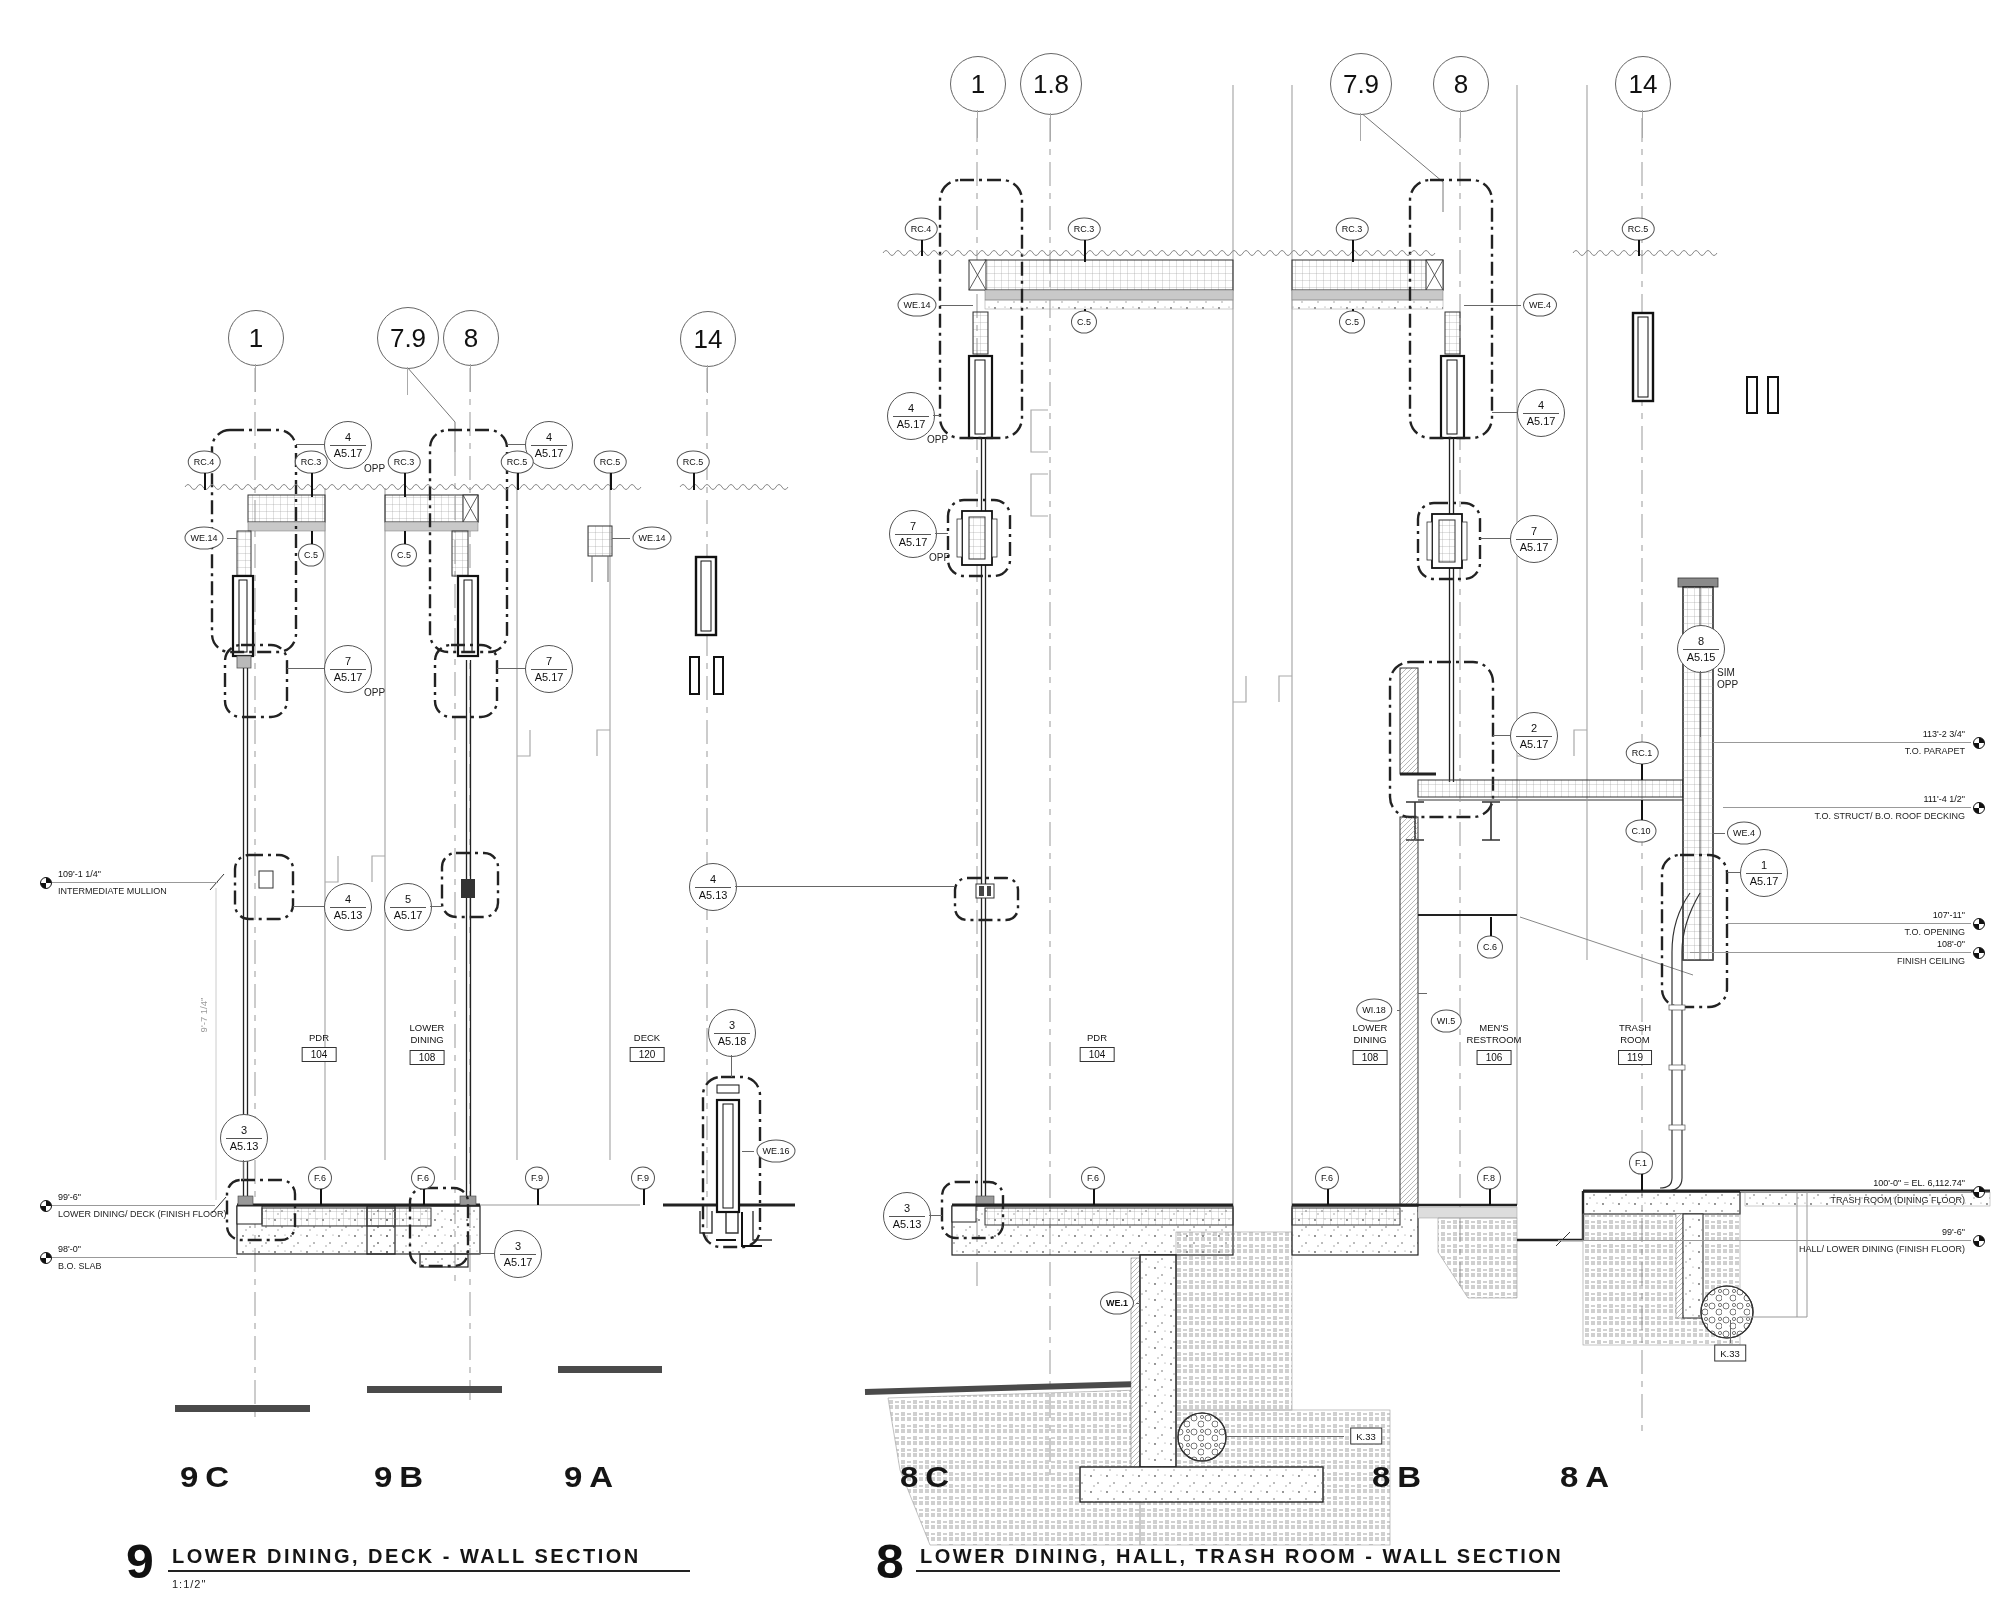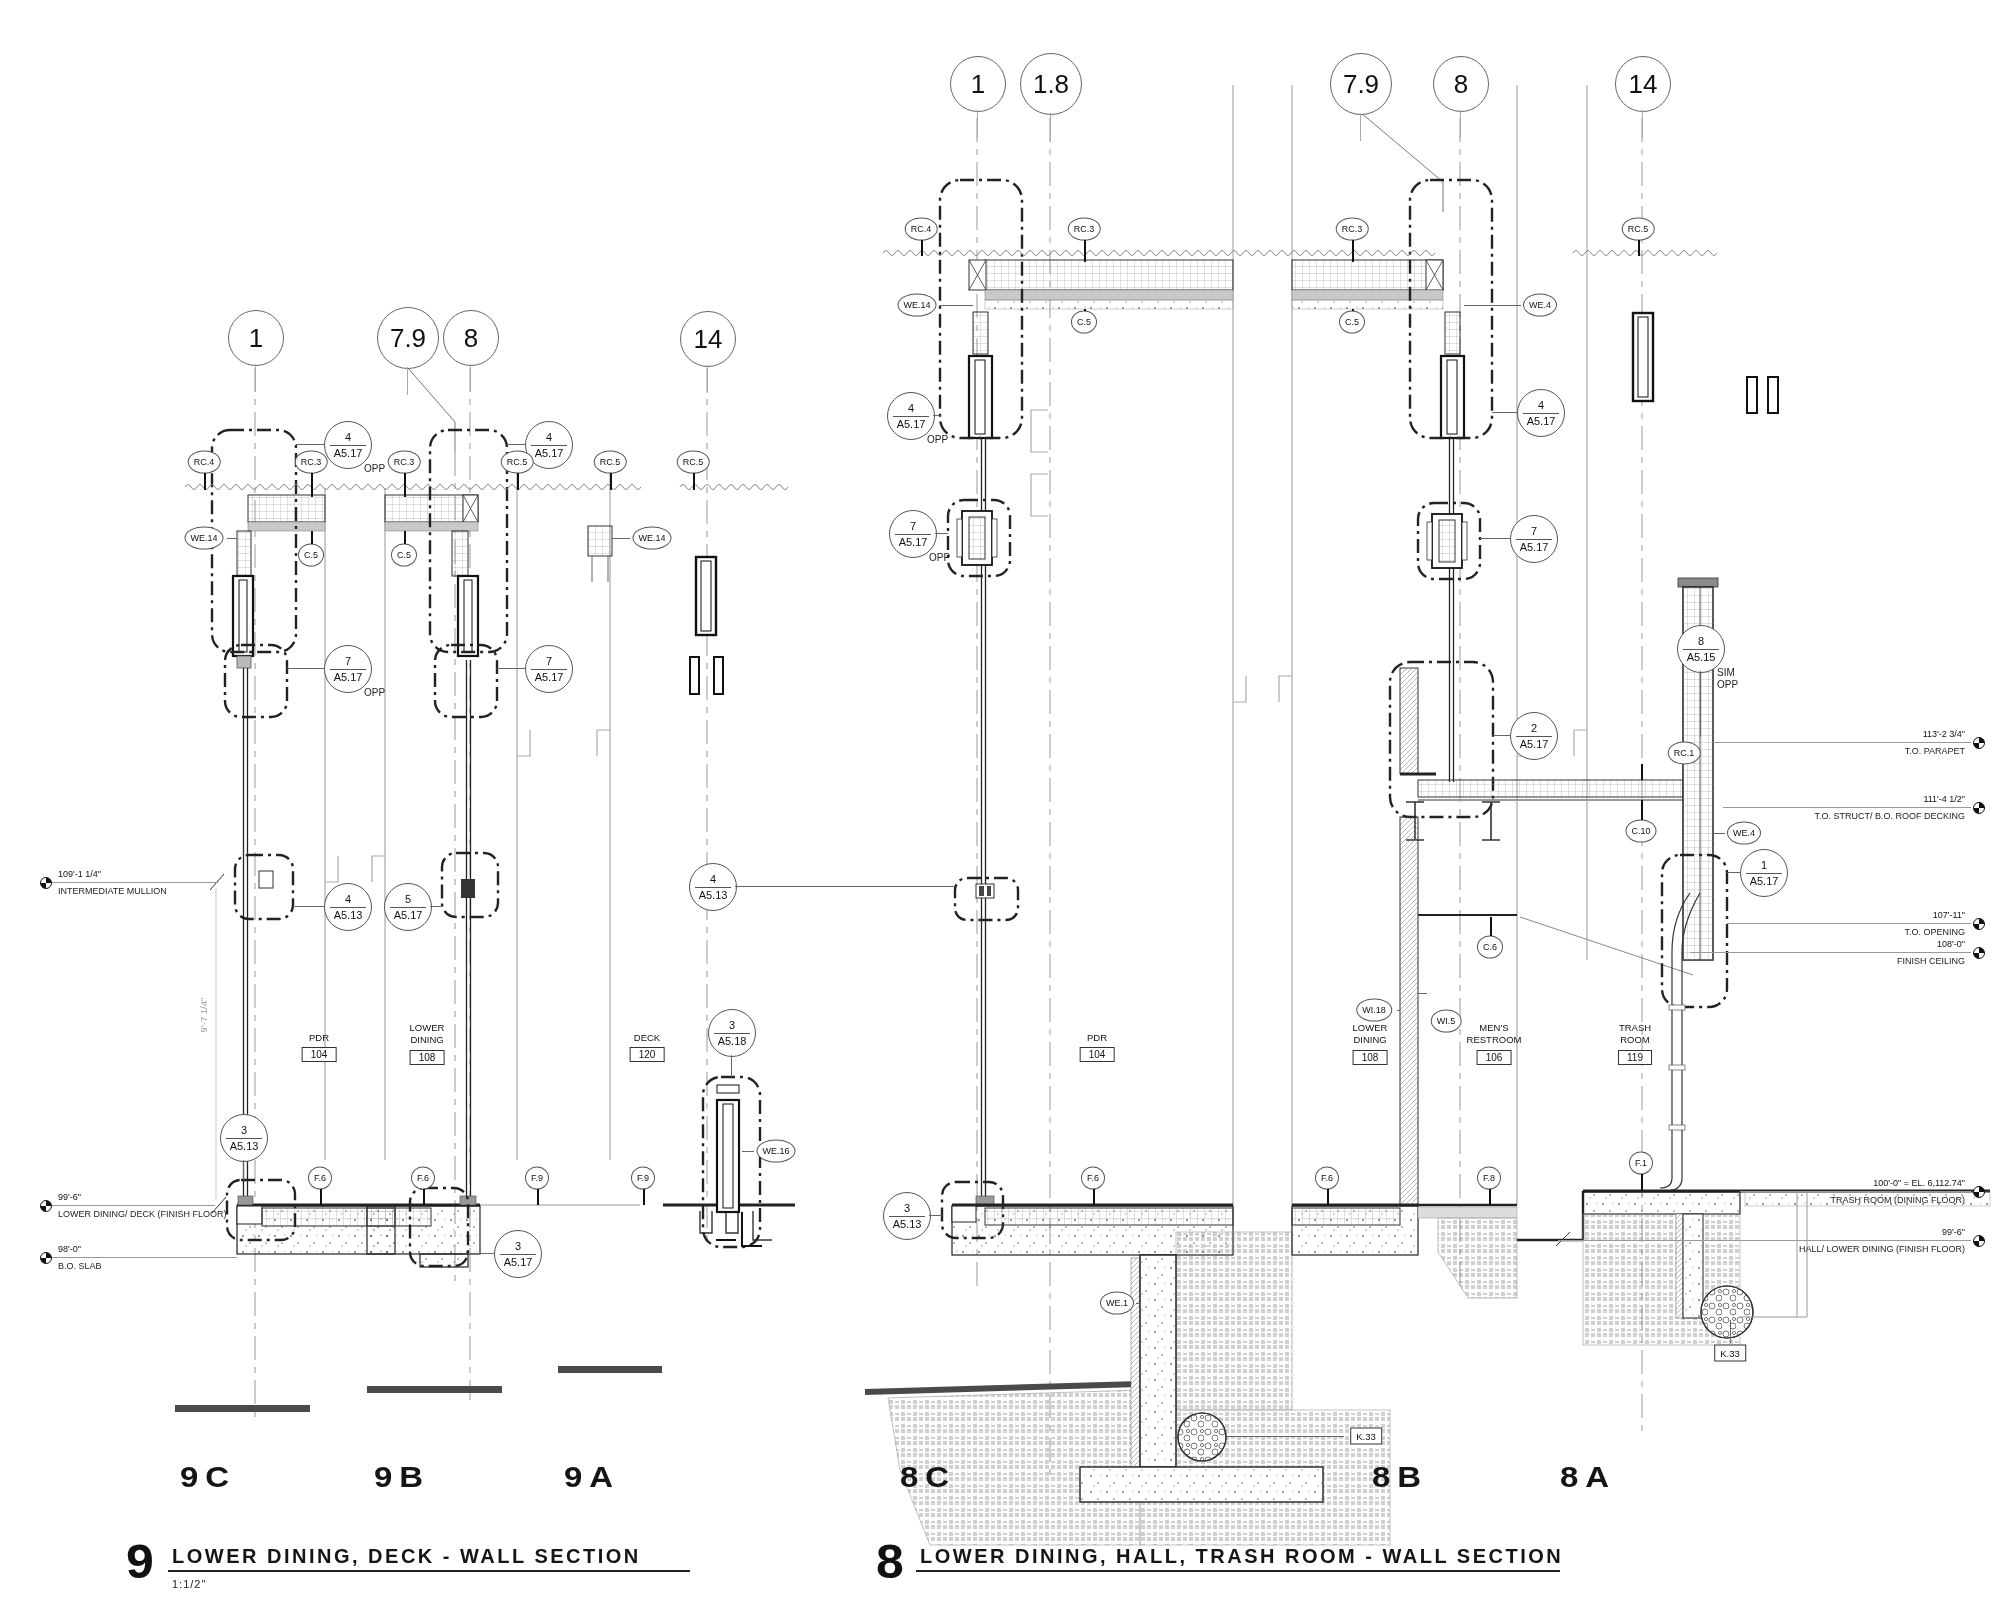--- a/index.html
+++ b/index.html
@@ -532,21 +532,21 @@
       </div>
       <div class="vline stem" style="left: 1352px; top: 309px; height: 2px; width: 2px;"></div>
       <div class="tag ctr" style="left: 1540px; top: 305px;">
         <div class="">WE.4</div>
       </div>
       <div class="hline" style="left: 1464px; width: 56.6px; top: 305px;"></div>
       <div class="tag ctr" style="left: 1638px; top: 229px;">
         <div class="">RC.5</div>
       </div>
       <div class="vline stem" style="left: 1638px; top: 240px; height: 16px; width: 2px;"></div>
-      <div class="tag ctr" style="left: 1684px; top: 753px;">
+      <div class="tag ctr" style="left: 1642px; top: 753px;">
         <div class="">RC.1</div>
       </div>
       <div class="vline stem" style="left: 1641px; top: 764px; height: 16px; width: 2px;"></div>
       <div class="tag ctr" style="left: 1641px; top: 831px;">
         <div class="">C.10</div>
       </div>
       <div class="vline stem" style="left: 1641px; top: 800px; height: 20px; width: 2px;"></div>
       <div class="tag ctr" style="left: 1490px; top: 947px;">
         <div class="">C.6</div>
       </div>
@@ -572,21 +572,21 @@
       </div>
       <div class="vline stem" style="left: 1327px; top: 1189px; height: 16px; width: 2px;"></div>
       <div class="tag ctr" style="left: 1489px; top: 1178px;">
         <div class="">F.8</div>
       </div>
       <div class="vline stem" style="left: 1489px; top: 1189px; height: 16px; width: 2px;"></div>
       <div class="tag ctr" style="left: 1641px; top: 1163px;">
         <div class="">F.1</div>
       </div>
       <div class="vline stem" style="left: 1641px; top: 1174px; height: 17px; width: 2px;"></div>
-      <div class="tag ctr" style="left: 1117px; top: 1303px;">
+      <div class="tag ctr" style="left: 1117px; top: 1303px; font-weight: bold;">
         <div class="">WE.1</div>
       </div>
       <div class="hline" style="left: 1136.4px; width: 3.6px; top: 1303px;"></div>
       <div class="room" style="left: 1097px; top: 1032px;">
         <div class="rname">PDR</div>
         <div class="rnum">104</div>
       </div>
       <div class="room" style="left: 1370px; top: 1022px;">
         <div class="rname">LOWER
 DINING</div>

